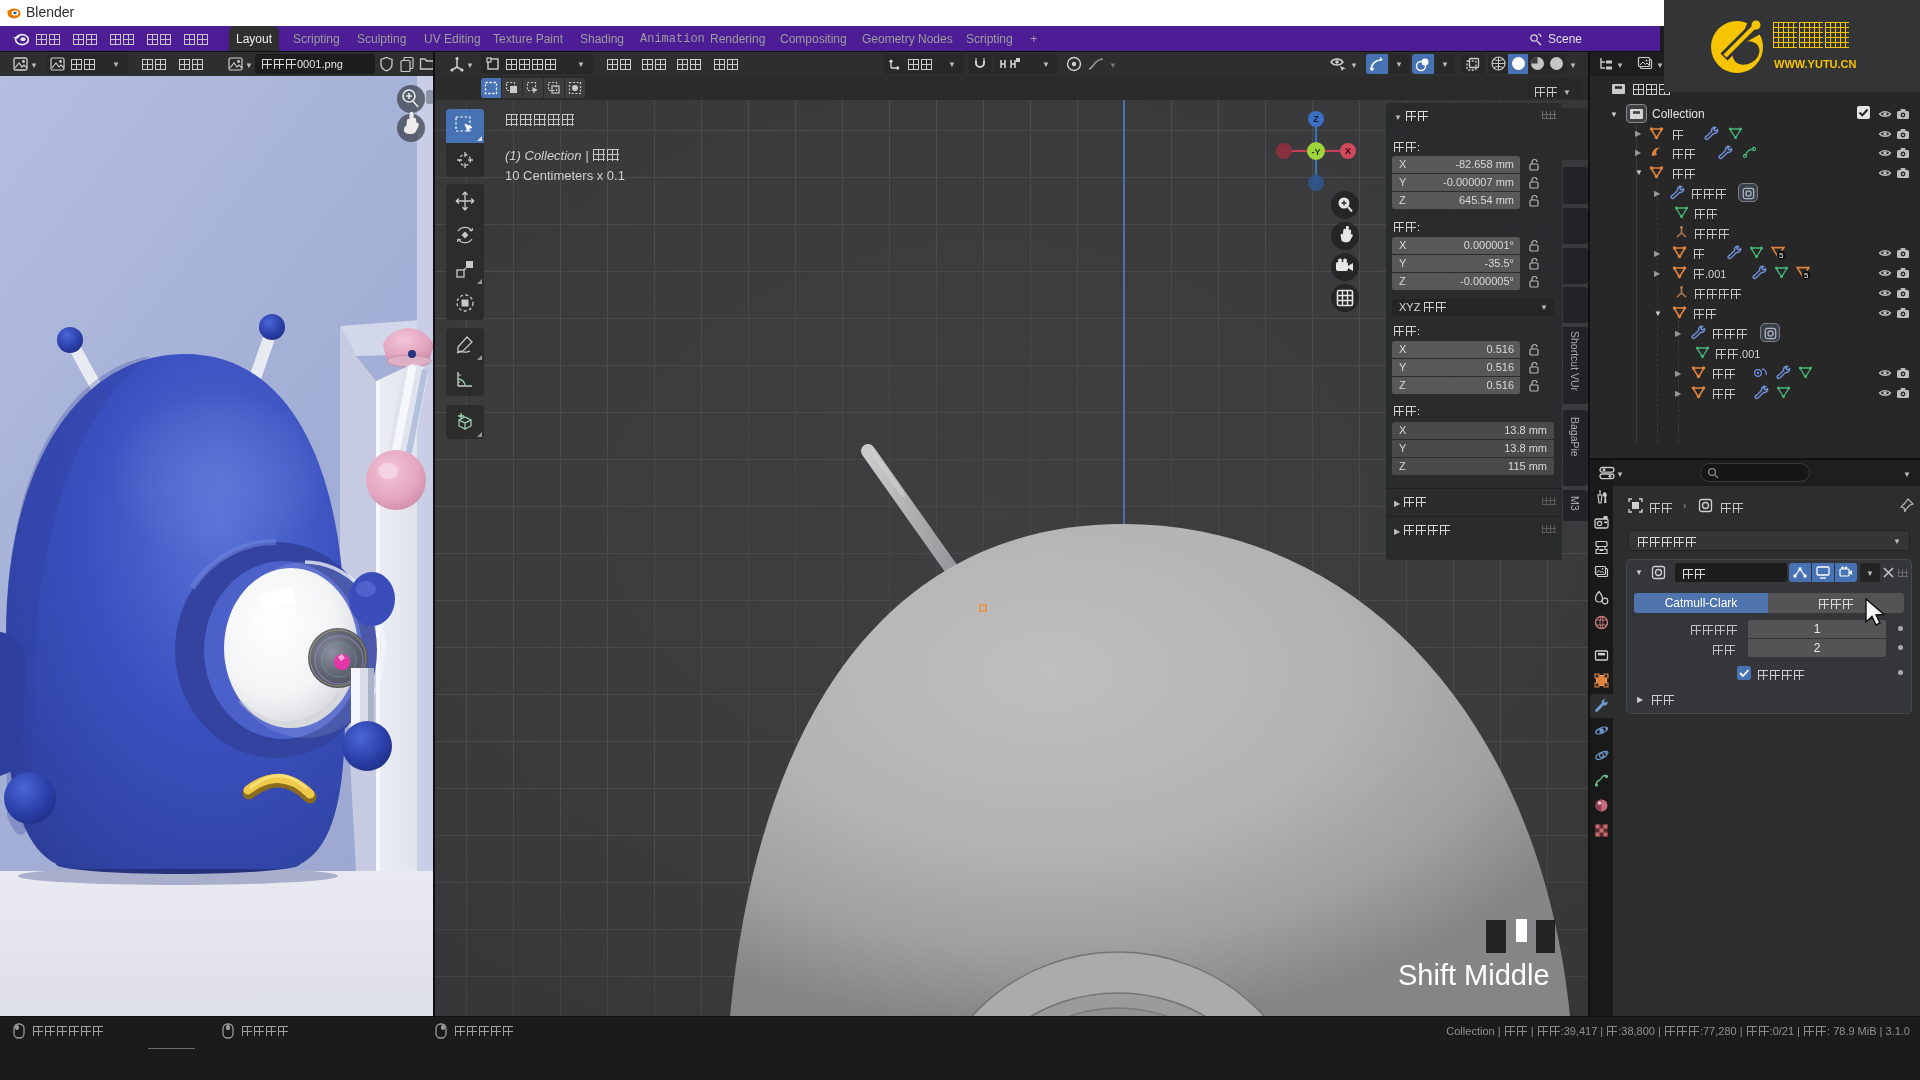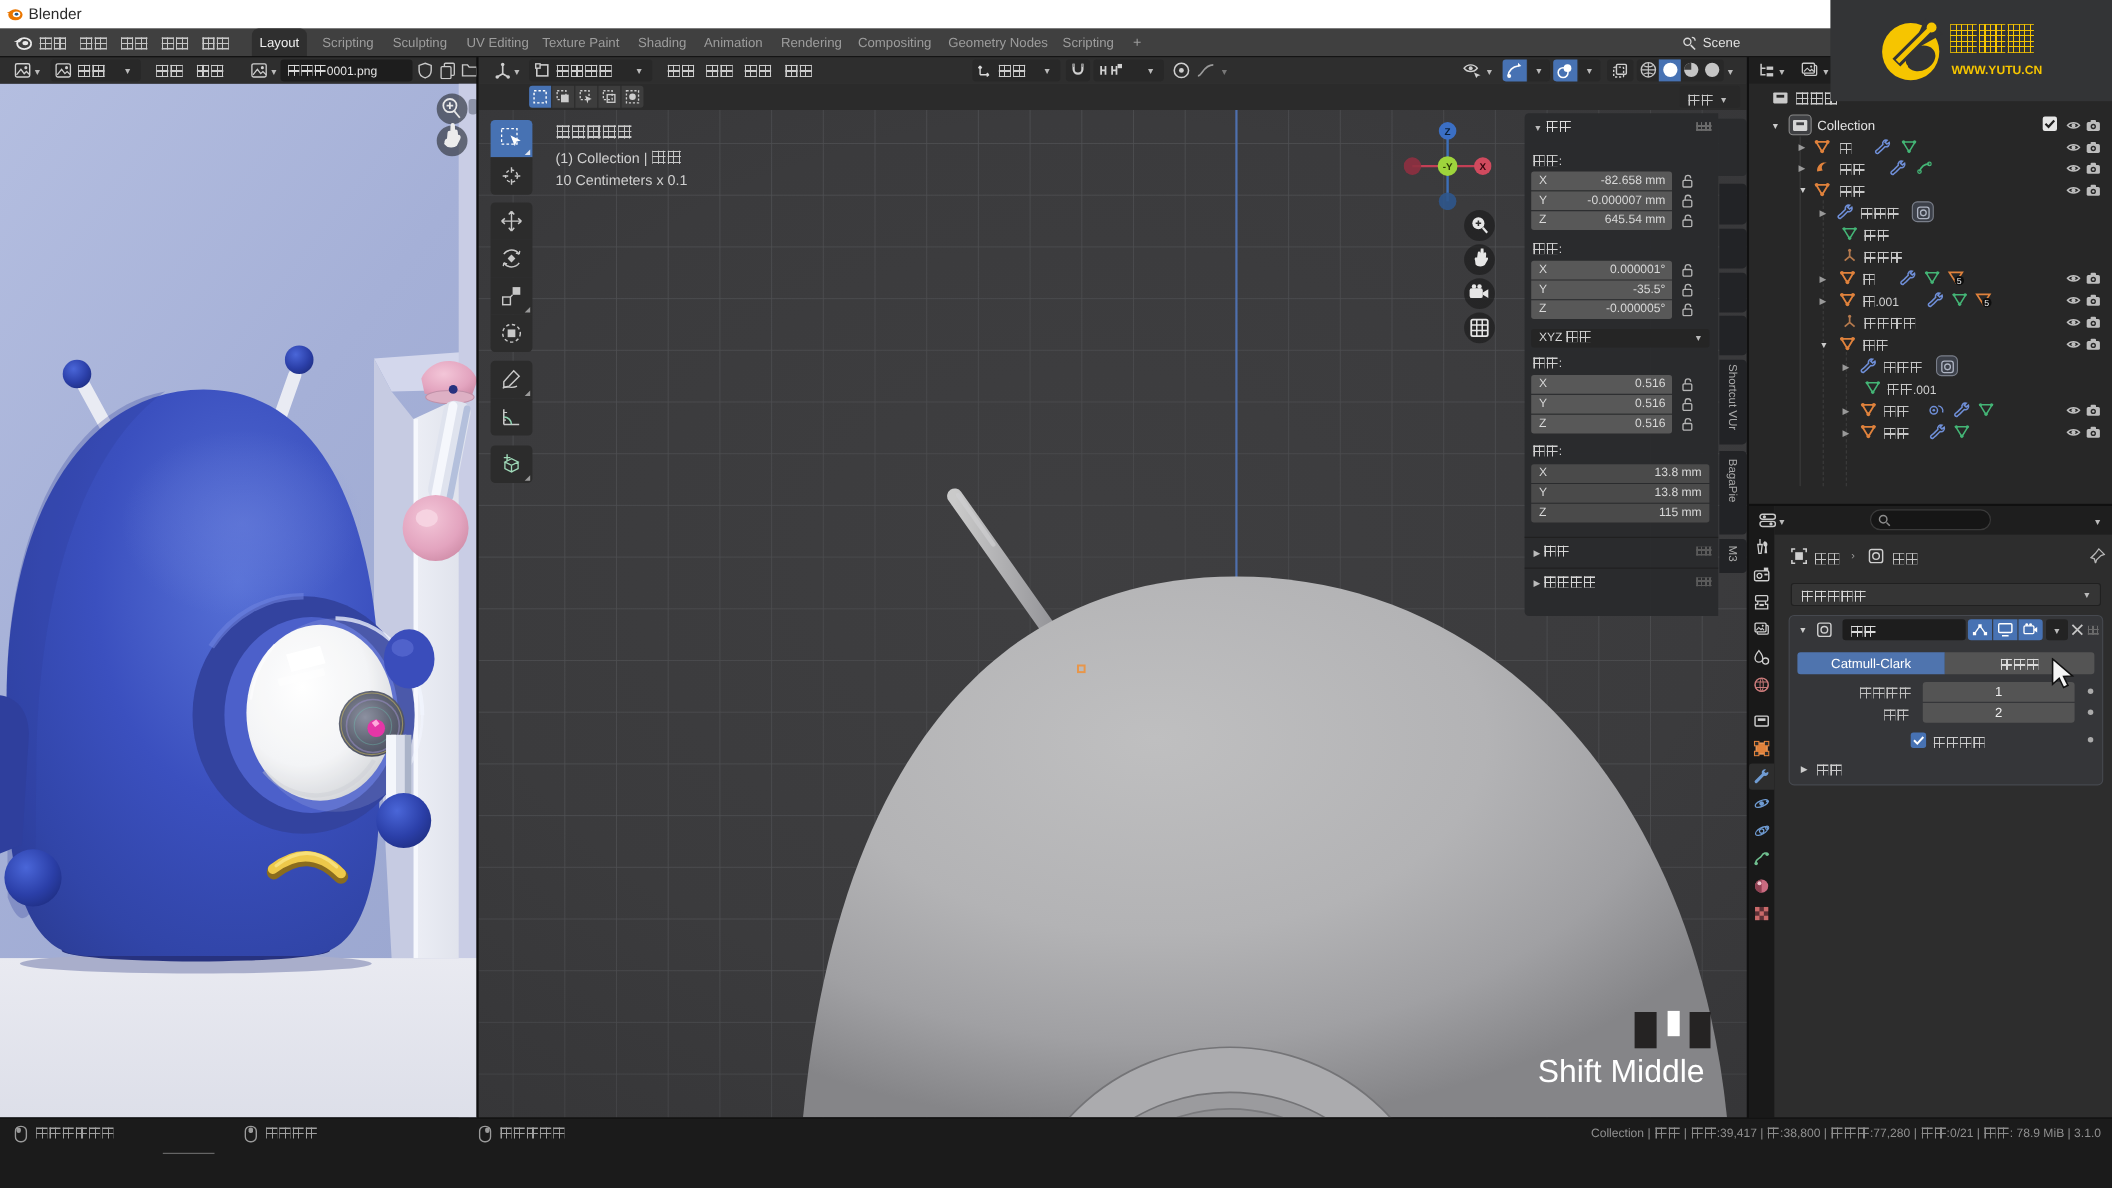--- a/index.html
+++ b/index.html
@@ -21,39 +21,39 @@
 <div class="abs" style="left:0;top:0;width:1920px;height:26px;background:#ffffff;">
   <svg class="abs" style="left:5px;top:5px" width="16" height="16" viewBox="0 0 16 16">
     <ellipse cx="9" cy="8.5" rx="6.5" ry="5" fill="#ea7600"></ellipse>
     <ellipse cx="10" cy="8" rx="3.4" ry="2.6" fill="#fff"></ellipse>
     <ellipse cx="10" cy="8" rx="1.7" ry="1.3" fill="#265787"></ellipse>
     <path d="M1 6.5 L8 4 L5 7 Z" fill="#ea7600"></path>
   </svg>
   <span class="abs" style="left:26px;top:4px;font-size:14px;color:#2b2b2b;">Blender</span>
 </div>
 
-<div class="abs" style="left:0;top:26px;width:1920px;height:26px;background:#404040;color:#cecece;font-size:12px;">
+<div class="abs" style="left:0;top:26px;width:1660px;height:26px;background:#4c1d95;color:#cecece;font-size:12px;">
   <svg class="abs" style="left:12px;top:5px" width="17" height="15" viewBox="0 0 17 15">
     <ellipse cx="10" cy="8.6" rx="6.4" ry="5" fill="none" stroke="#e8e8e8" stroke-width="1.7"></ellipse>
     <ellipse cx="11" cy="8.2" rx="2.6" ry="2" fill="#e8e8e8"></ellipse>
     <path d="M0.5 7 L9.5 3.4 L6 7.4 Z" fill="#e8e8e8"></path>
   </svg>
   <span class="abs row" style="left:35px;top:7px;"><i class="c"></i><i class="c"></i></span>
   <span class="abs row" style="left:72px;top:7px;"><i class="c"></i><i class="c"></i></span>
   <span class="abs row" style="left:109px;top:7px;"><i class="c"></i><i class="c"></i></span>
   <span class="abs row" style="left:146px;top:7px;"><i class="c"></i><i class="c"></i></span>
   <span class="abs row" style="left:183px;top:7px;"><i class="c"></i><i class="c"></i></span>
 
   <div class="abs" style="left:229px;top:0;height:26px;padding:0 7px;background:#2f2f2f;border-radius:6px 6px 0 0;line-height:26px;color:#efefef;">Layout</div>
   <span class="abs" style="left:293px;top:6px;color:#9d9d9d;">Scripting</span>
   <span class="abs" style="left:357px;top:6px;color:#9d9d9d;text-align:right;">Sculpting</span>
   <span class="abs" style="left:424px;top:6px;color:#9d9d9d;">UV Editing</span>
   <span class="abs" style="left:493px;top:6px;color:#9d9d9d;">Texture Paint</span>
   <span class="abs" style="left:580px;top:6px;color:#9d9d9d;">Shading</span>
-  <span class="abs" style="left:640px;top:6px;color:#9d9d9d;">Animation</span>
+  <span class="abs" style="left:640px;top:6px;color:#9d9d9d;font-family:Liberation Mono, monospace;">Animation</span>
   <span class="abs" style="left:710px;top:6px;color:#9d9d9d;">Rendering</span>
   <span class="abs" style="left:780px;top:6px;color:#9d9d9d;">Compositing</span>
   <span class="abs" style="left:862px;top:6px;color:#9d9d9d;">Geometry Nodes</span>
   <span class="abs" style="left:966px;top:6px;color:#9d9d9d;">Scripting</span>
   <span class="abs" style="left:1030px;top:5px;color:#9d9d9d;font-size:13px;">+</span>
 
   <svg class="abs" style="left:1528px;top:5px" width="16" height="16" viewBox="0 0 16 16">
     <circle cx="6" cy="7" r="3.2" fill="none" stroke="#d8d8d8" stroke-width="1.2"></circle>
     <path d="M9 10 l4 4" stroke="#d8d8d8" stroke-width="1.5"></path>
     <path d="M10 3 a3 3 0 0 1 3 3" fill="none" stroke="#d8d8d8" stroke-width="1.2"></path>
@@ -409,21 +409,21 @@
 
       <ellipse cx="683" cy="1042" rx="195" ry="190" fill="#ababae" stroke="#747477" stroke-width="1.5"></ellipse>
       <ellipse cx="683" cy="1028" rx="155" ry="135" fill="#9b9b9e" stroke="#747477" stroke-width="1.5"></ellipse>
       <ellipse cx="683" cy="1008" rx="122" ry="100" fill="#919194" stroke="#7a7a7d" stroke-width="1.5"></ellipse>
 
       <rect x="545" y="505" width="6" height="6" fill="none" stroke="#e8964a" stroke-width="1.8"></rect>
     </svg>
     
     <div class="abs" style="left:70px;top:13px;color:#d0d0d0;font-size:13px;">
       <div class="row"><i class="c s12"></i><i class="c s12"></i><i class="c s12"></i><i class="c s12"></i><i class="c s12"></i></div>
-      <div style="margin-top:8px;">(1) Collection | <span class="row"><i class="c s12"></i><i class="c s12"></i></span></div>
+      <div style="margin-top:20px;font-style:italic;">(1) Collection | <span class="row"><i class="c s12"></i><i class="c s12"></i></span></div>
       <div style="margin-top:5px;">10 Centimeters x 0.1</div>
     </div>
     
     <div class="abs" style="left:11px;top:9px;width:38px;">
       <div style="width:38px;height:34px;background:#4772b3;border-radius:4px 4px 0 0;position:relative;">
         <svg style="position:absolute;left:9px;top:7px" width="20" height="20" viewBox="0 0 20 20">
             <rect x="1" y="1" width="14" height="14" fill="none" stroke="#fff" stroke-width="1.2" stroke-dasharray="2.4 2"></rect>
             <path d="M10 8 l7 3.5 -3 0.8 -1 3.2 Z" fill="#fff" stroke="#fff"></path>
           </svg>
         <div style="position:absolute;right:2px;bottom:2px;width:0;height:0;border-left:5px solid transparent;border-bottom:5px solid #dfe5ef;"></div>

